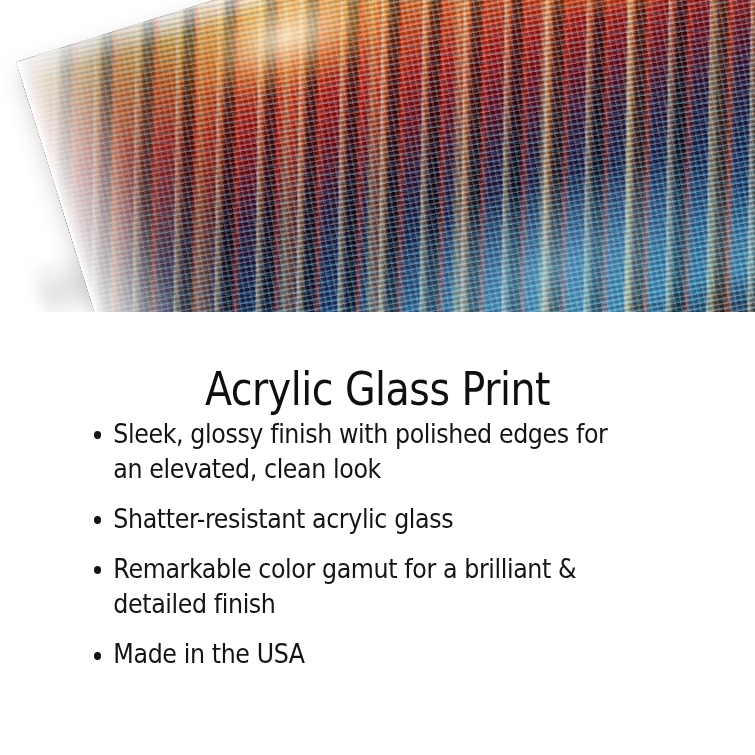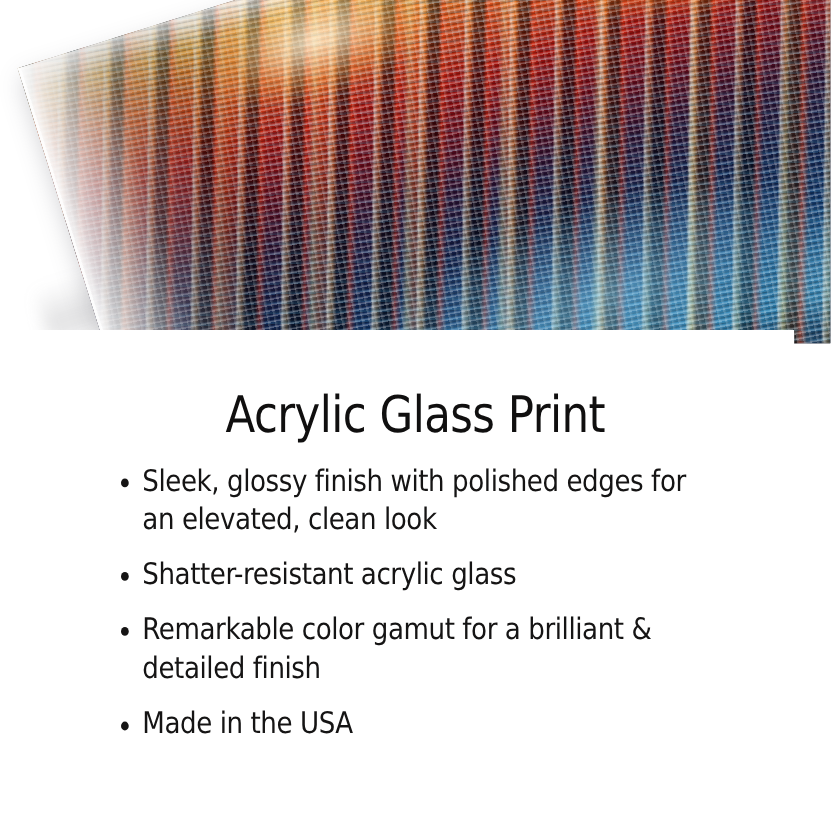--- a/index.html
+++ b/index.html
@@ -191,21 +191,21 @@
     border-left: 3px solid rgba(255,255,255,0.85);
     border-bottom: 2px solid rgba(255,255,255,0.70);
     box-shadow: inset 7px 0 12px -4px rgba(255,255,255,0.55),
                 inset 0 -8px 14px -5px rgba(255,255,255,0.45);
   }
 
   
   #copy {
     position: absolute;
     left: 0;
-    top: 300px;
+    top: 312px;
     width: 722px;
     height: 443px;
     background: #ffffff;
   }
 
   #product-title {
     position: absolute;
     left: 0;
     top: 23px;
     width: 755px;
@@ -219,21 +219,21 @@
     transform: scaleX(0.86);
     transform-origin: 50% 50%;
     white-space: nowrap;
   }
 
   #feature-list {
     position: absolute;
     left: 94px;
     top: 104px;
     width: 610px;
-    margin: 16px;
+    margin: 0;
     padding: 0;
     list-style: none;
   }
 
   .feature-item {
     position: relative;
     padding-left: 22px;
     margin: 0 0 15px 0;
     font-family: "DejaVu Sans", sans-serif;
     font-size: 27px;

